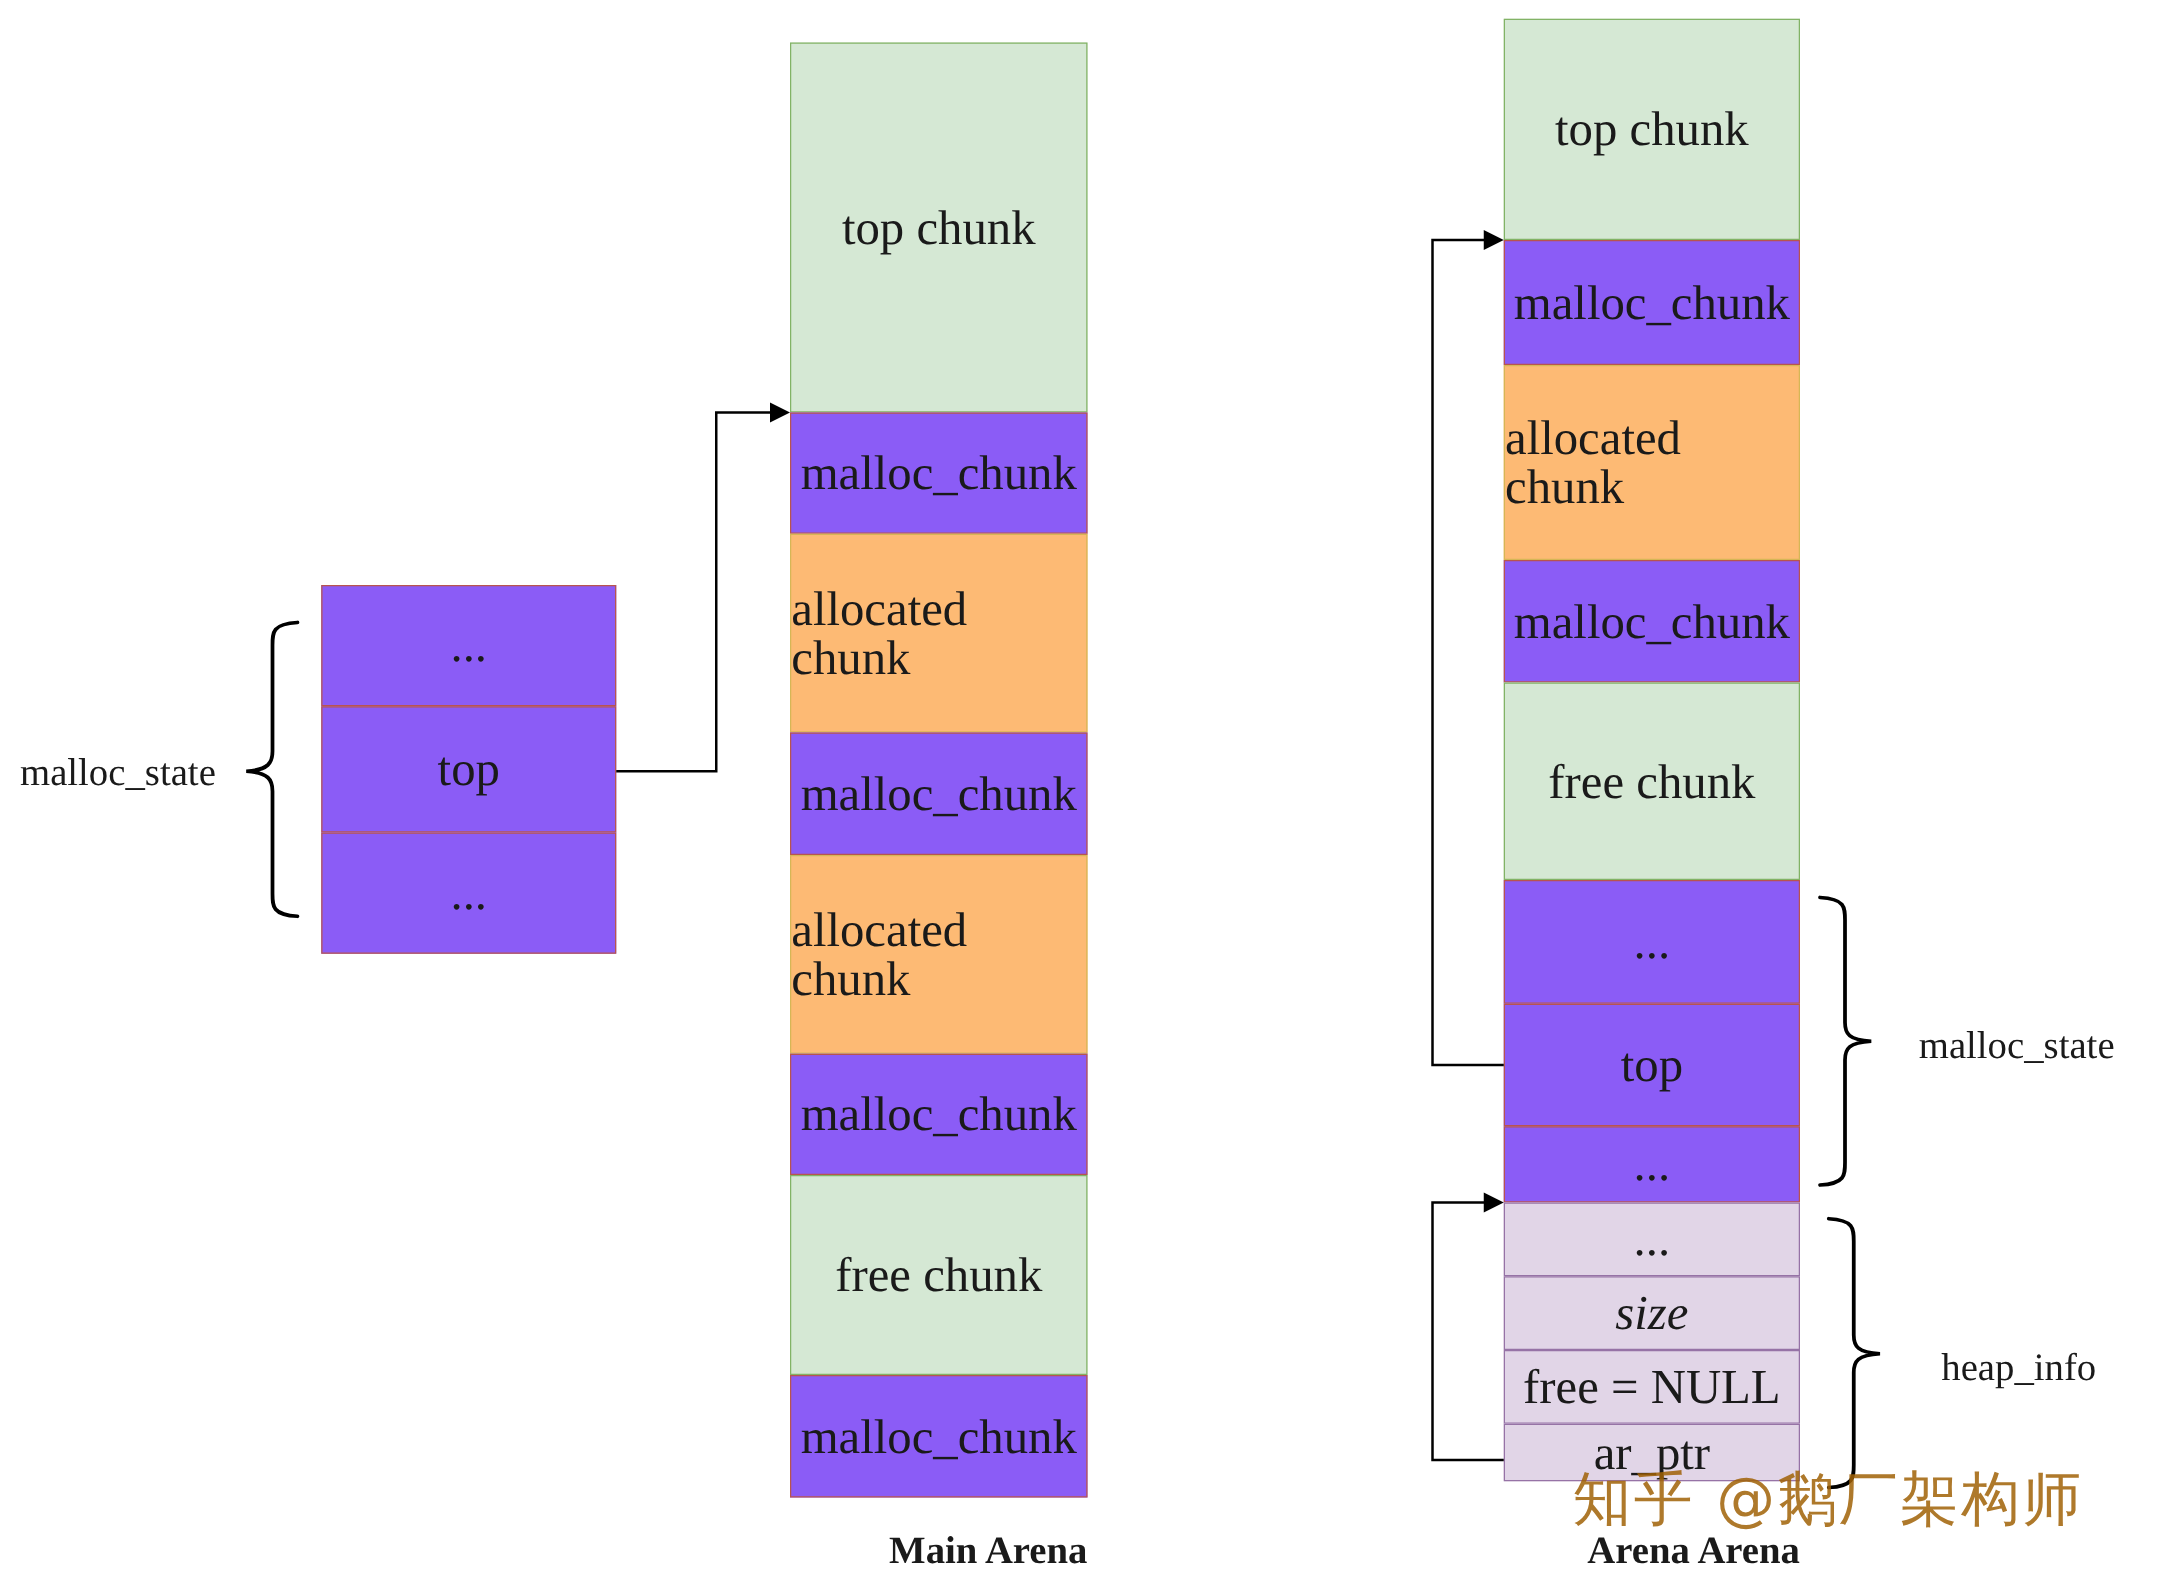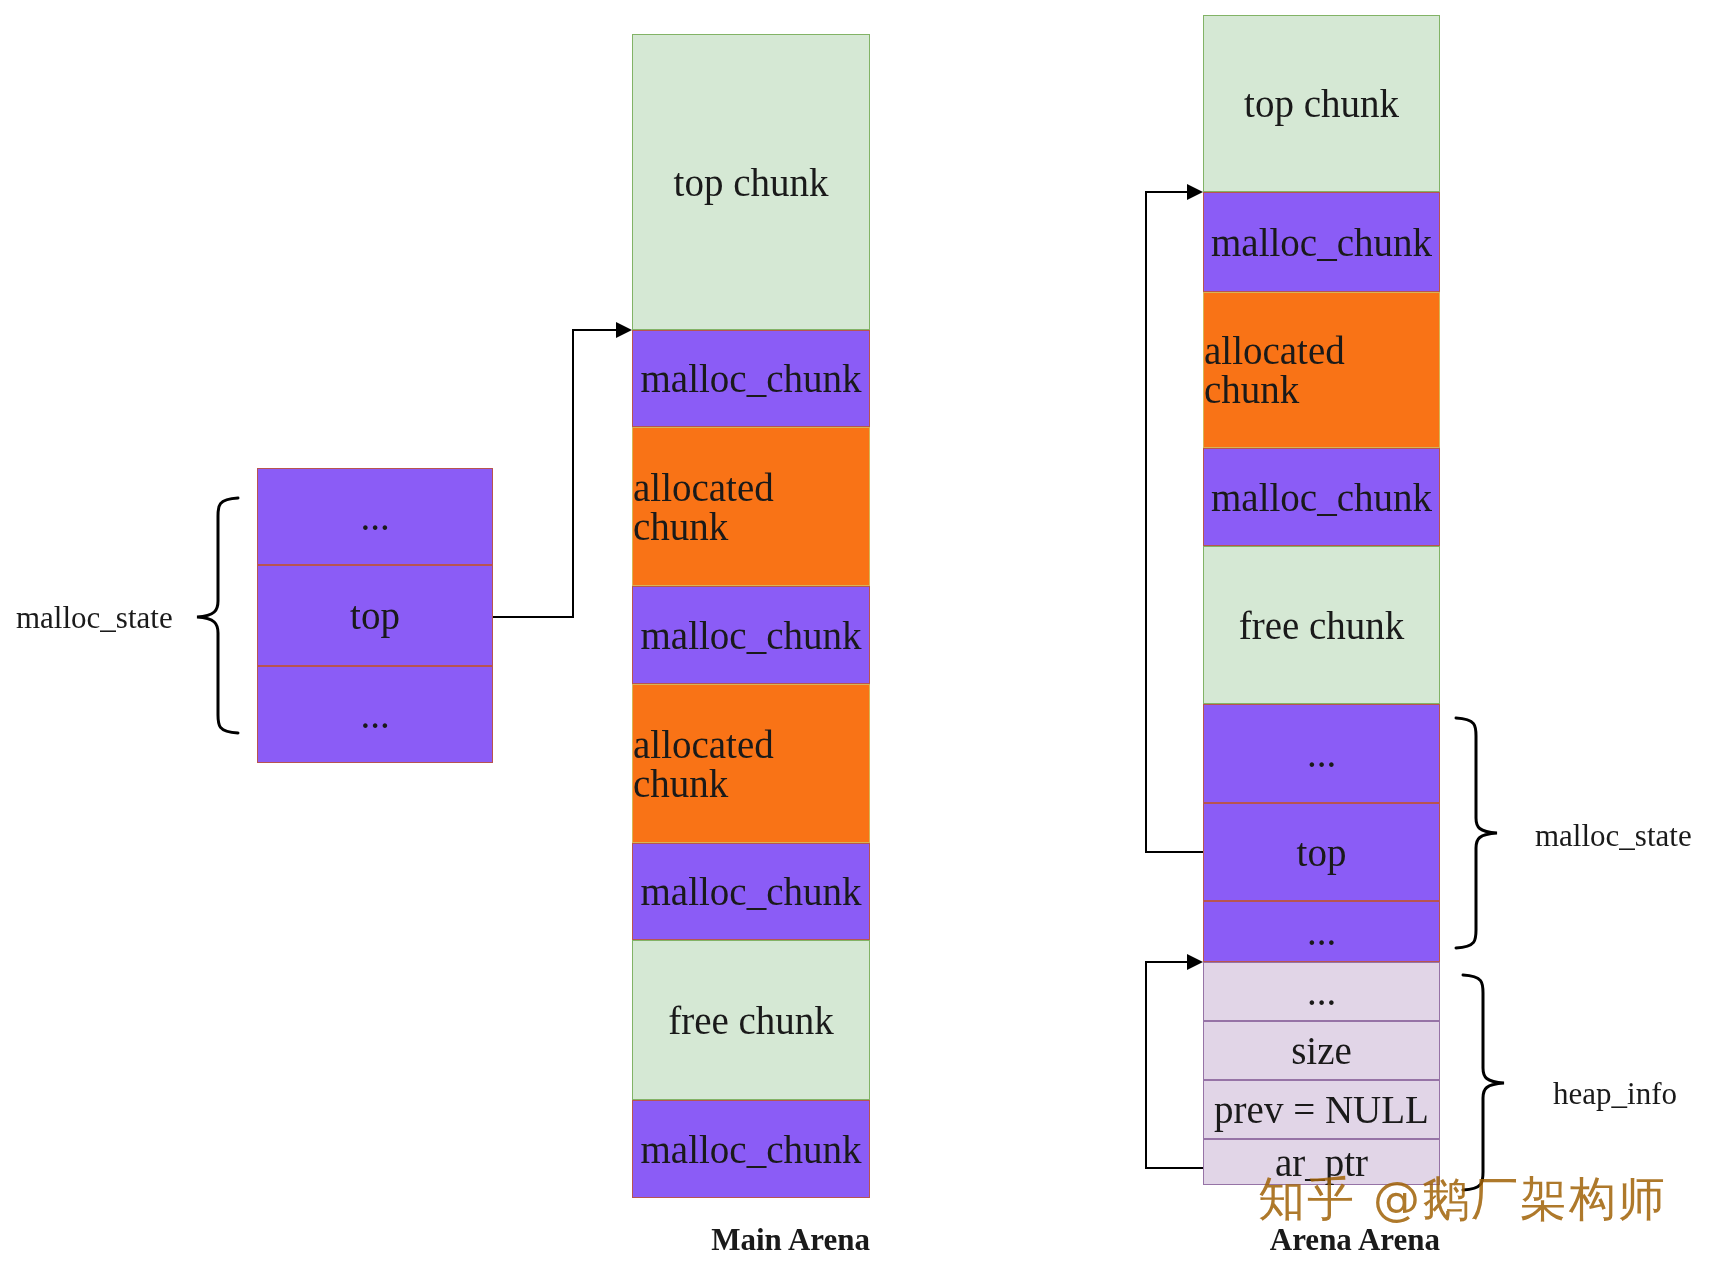--- a/index.html
+++ b/index.html
@@ -14,21 +14,21 @@
   .col{position:absolute;}
   .row{
     box-sizing:border-box;
     width:100%;
     display:flex;align-items:center;justify-content:center;
     font-size:39px;
     line-height:1;
   }
   .green {background:#d5e8d4;border:1px solid #82b366;}
   .pink  {background:#8b5cf6;border:1px solid #b85450;}
-  .yellow{background:#f97316;border:1px solid #d6b656;}
+  .yellow{background:#fdba74;border:1px solid #d6b656;}
   .purple{background:#e1d5e7;border:1px solid #9673a6;}
   .side-label{
     position:absolute;
     font-size:31px;
     white-space:nowrap;
   }
   .title{
     position:absolute;
     font-size:31px;font-weight:bold;
     text-align:right;
@@ -98,22 +98,22 @@
   <div class="col" style="left:1203px;top:15px;width:237px;">
     <div class="row green" style="height:177px;">top chunk</div>
     <div class="row pink" style="height:100px;">malloc_chunk</div>
     <div class="row yellow" style="height:156px;">allocated chunk</div>
     <div class="row pink" style="height:98px;">malloc_chunk</div>
     <div class="row green" style="height:158px;">free chunk</div>
     <div class="row pink" style="height:99px;">...</div>
     <div class="row pink" style="height:98px;">top</div>
     <div class="row pink" style="height:61px;">...</div>
     <div class="row purple" style="height:59px;">...</div>
-    <div class="row purple" style="height:59px;">size</div>
-    <div class="row purple" style="height:59px;">prev = NULL</div>
+    <div class="row purple" style="height:59px;font-style:italic;">size</div>
+    <div class="row purple" style="height:59px;">free = NULL</div>
     <div class="row purple" style="height:46px;">ar_ptr</div>
   </div>
   <div class="title" style="left:1203px;top:1222px;width:237px;">Arena Arena</div>
 
   <div class="side-label" style="left:1535px;top:818px;">malloc_state</div>
   <div class="side-label" style="left:1553px;top:1076px;">heap_info</div>
 
   <div class="watermark">知乎 @鹅厂架构师</div>
 
 </div>

